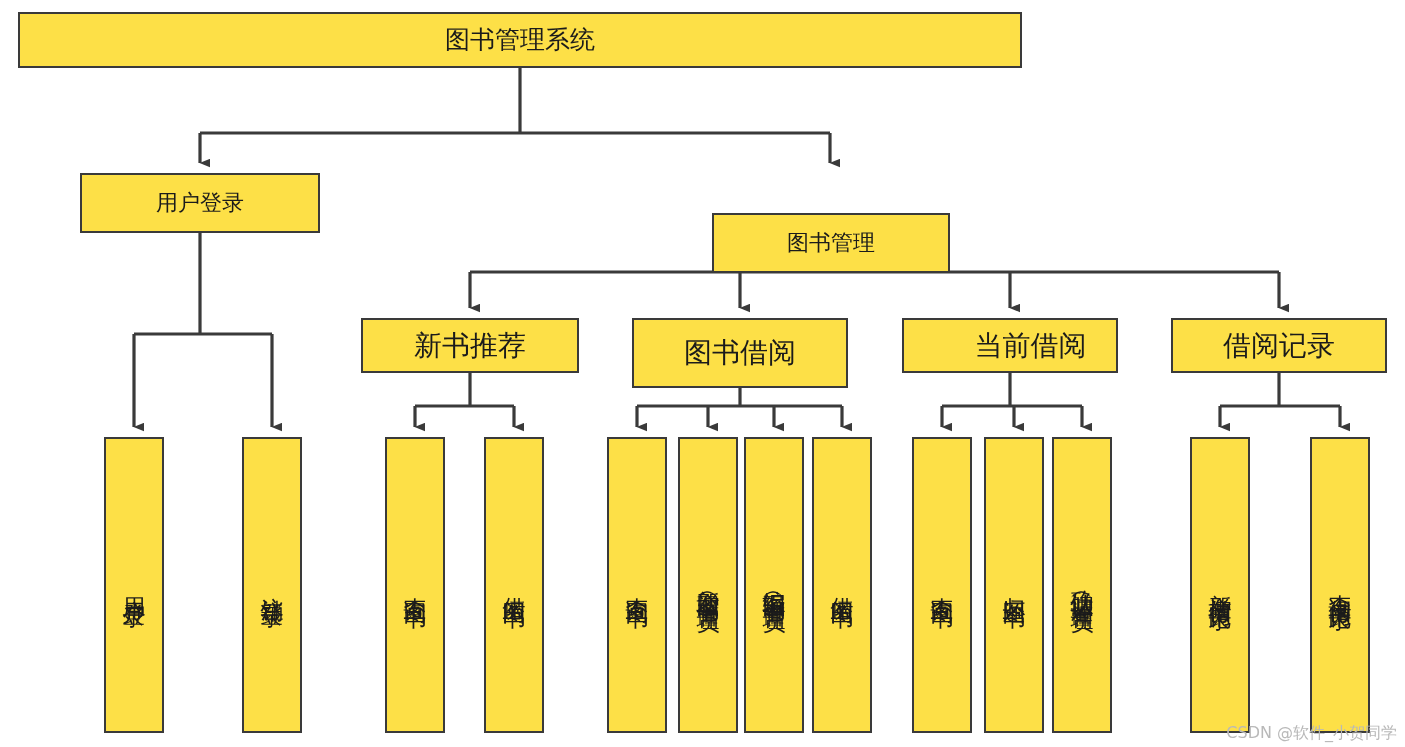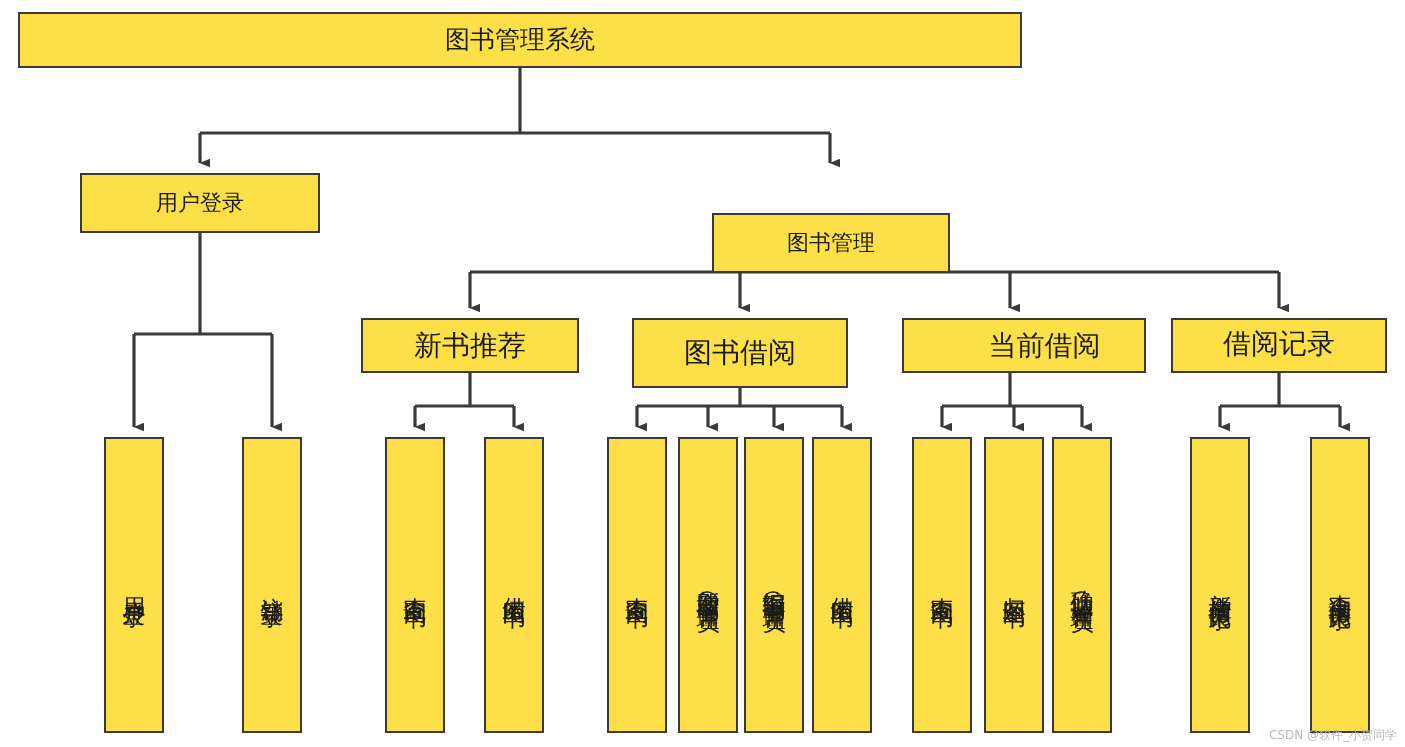--- a/index.html
+++ b/index.html
@@ -58,21 +58,21 @@
   }
   .node.leaf .vtext {
     writing-mode: vertical-rl;
     text-orientation: upright;
     display: block;
   }
   .watermark {
     position: absolute;
     right: 8px;
     bottom: 3px;
-    font-size: 12px;
+    font-size: 16px;
     color: #b9b9b9;
     z-index: 5;
     white-space: nowrap;
     font-family: "DejaVu Sans", "Liberation Sans", sans-serif;
   }
 </style>
 </head>
 <body>
 
 <div id="canvas">
@@ -137,24 +137,24 @@
   <div class="node lvl2" style="left:712px; top:173px; width:238px; height:60px;margin-top:40px;">
     <span>图书管理</span>
   </div>
 
   <div class="node lvl3" style="left:361px; top:318px; width:218px; height:55px;">
     <span>新书推荐</span>
   </div>
   <div class="node lvl3" style="left:632px; top:318px; width:216px; height:70px;">
     <span>图书借阅</span>
   </div>
-  <div class="node lvl3" style="left:902px; top:318px; width:244px; height:55px;padding-left:41px;">
+  <div class="node lvl3" style="left:902px; top:318px; width:216px; height:55px;padding-left:41px;">
     <span>当前借阅</span>
   </div>
-  <div class="node lvl3" style="left:1171px; top:318px; width:216px; height:55px;font-family:Liberation Mono, monospace;">
+  <div class="node lvl3" style="left:1171px; top:318px; width:216px; height:55px;">
     <span>借阅记录</span>
   </div>
 
   <div class="node leaf" style="left:104px; top:437px; width:60px; height:296px;">
     <span class="vtext">用户登录</span>
   </div>
   <div class="node leaf" style="left:242px; top:437px; width:60px; height:296px;">
     <span class="vtext">注销登录</span>
   </div>
 

